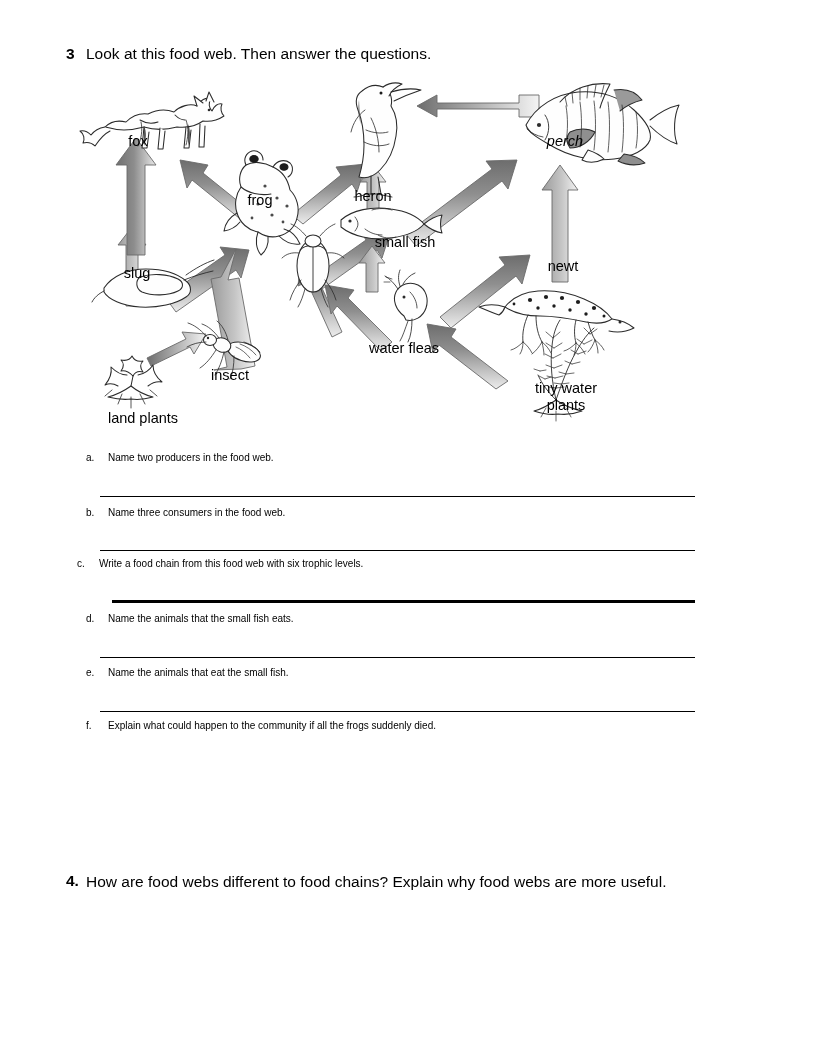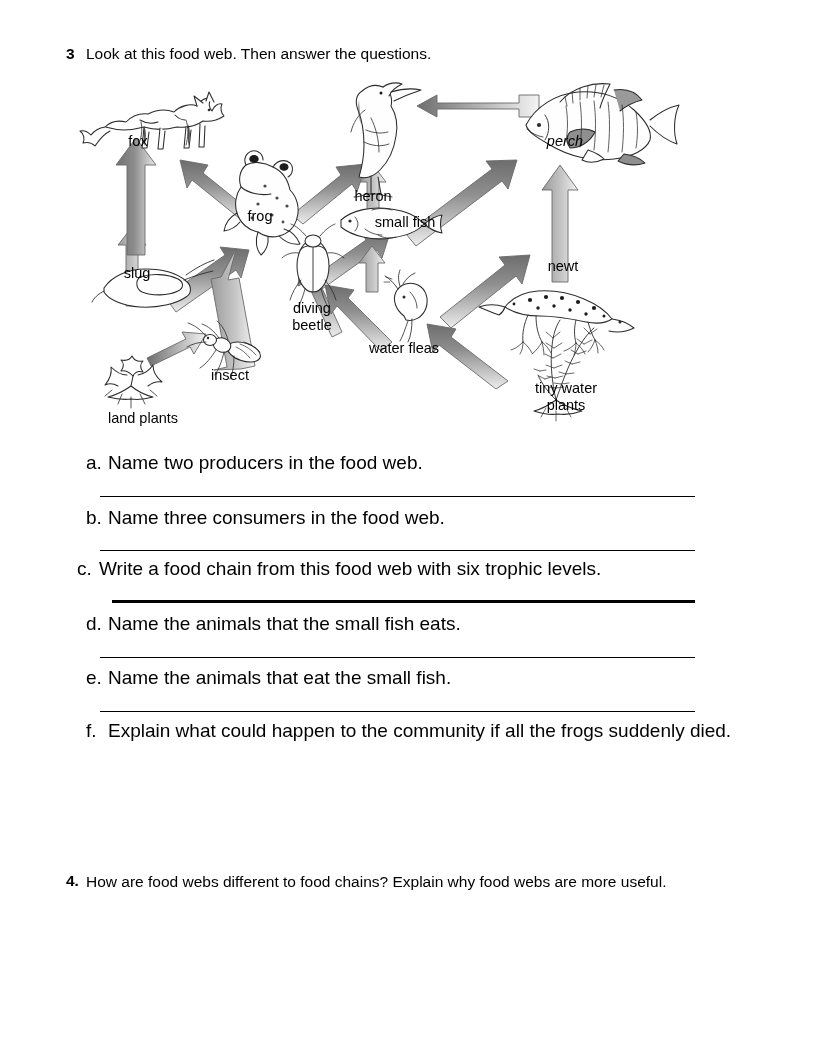--- a/index.html
+++ b/index.html
@@ -24,21 +24,21 @@
   
   .web { position:absolute; left:0; top:70px; width:756px; height:375px; }
   .web svg { position:absolute; left:0; top:0; }
 
   .lbl {
     position:absolute; font-size:14.5px; line-height:17px;
     color:#000; white-space:pre; text-align:center;
   }
 
   
-  .qitem { position:absolute; font-size:19px; white-space:nowrap; }
+  .qitem { position:absolute; font-size:10px; white-space:nowrap; }
   .qitem .mark { display:inline-block; width:22px; }
   .ansline { position:absolute; background:#000; }
 
   
   .q4 { position:absolute; left:66px; top:872px; width:690px; }
   .q4-num { font-weight:bold; font-size:15.5px; display:inline-block; width:20px; vertical-align:top; }
   .q4-text { font-size:15.5px; display:inline-block; vertical-align:top; width:660px; line-height:20px; }
 </style>
 </head>
 <body>
@@ -380,26 +380,24 @@
         <path d="M556,330 C549,335 542,339 534,341 C543,344 551,345 558,344
                  C566,345 574,344 582,341 C573,339 563,335 556,330 Z"></path>
         <path d="M546,338 L541,347 M556,341 L556,351 M566,338 L571,347" stroke-width="0.7"></path>
       </g>
     </g>
   </svg>
 
   <div class="lbl" style="left:116px; top:63px;  width:44px;">fox</div>
   <div class="lbl" style="left:328px; top:75px;  width:90px;margin-top:43px;">heron</div>
   <div class="lbl" style="left:520px; top:63px;  width:90px;font-style:italic;">perch</div>
-  <div class="lbl" style="left:221px; top:138px; width:78px;">frog</div>
+  <div class="lbl" style="left:221px; top:122px; width:78px;">frog</div>
   <div class="lbl" style="left:98px;  top:195px; width:78px;">slug</div>
-  <div class="lbl" style="left:341px; top:144px; width:128px;">small fish</div>
+  <div class="lbl" style="left:341px; top:164px; width:128px;">small fish</div>
   <div class="lbl" style="left:518px; top:188px; width:90px;">newt</div>
-  <div class="lbl" style="left:258px; top:230px; width:108px;">diving
-beetle</div>
   <div class="lbl" style="left:322px; top:270px; width:164px;">water fleas</div>
   <div class="lbl" style="left:180px; top:297px; width:100px;">insect</div>
   <div class="lbl" style="left:78px;  top:340px; width:130px;">land plants</div>
   <div class="lbl" style="left:500px; top:310px; width:132px;">tiny water
 plants</div>
 </div>
 
 <div class="qitem" style="left:86px; top:452px;">
   <span class="mark">a.</span><span>Name two producers in the food web.</span>
 </div>

